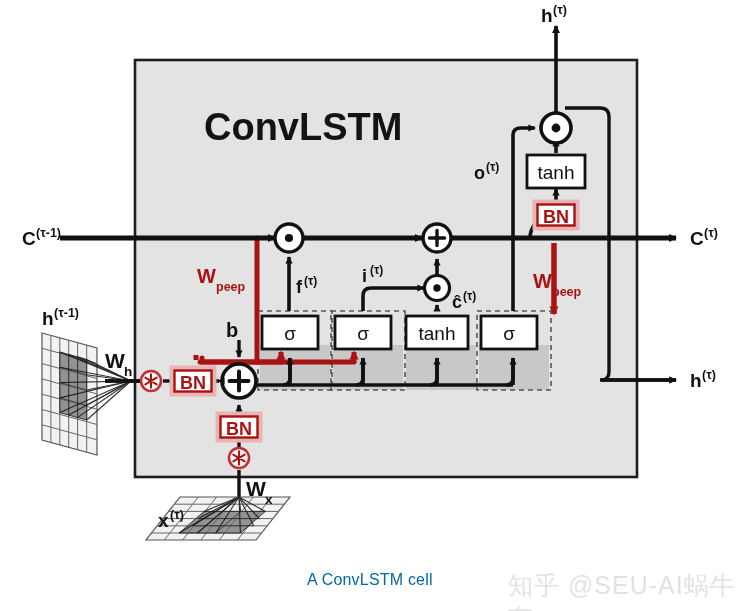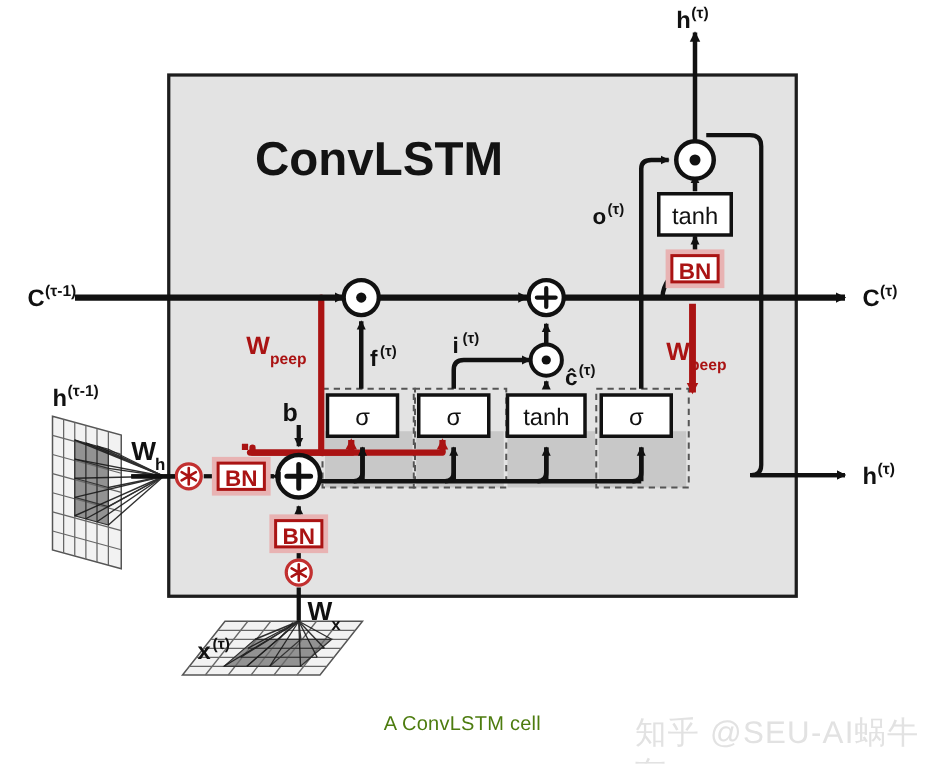--- a/index.html
+++ b/index.html
@@ -1,20 +1,20 @@
 <!DOCTYPE html>
 <html><head>
 <meta charset="utf-8">
 <style>
   html,body{margin:0;padding:0;background:#ffffff;}
   body{width:746px;height:611px;font-family:"Liberation Sans",sans-serif;overflow:hidden;}
   #stage{position:relative;width:746px;height:611px;}
   svg{display:block;}
   .cap{position:absolute;font-family:"Liberation Sans",sans-serif;}
-  #caption{left:307px;top:571px;font-size:16px;color:#4d7c0f;letter-spacing:.2px;}
+  #caption{left:307px;top:571px;font-size:16px;color:#0369a1;letter-spacing:.2px;}
   #watermark{left:508px;top:569px;font-size:25px;color:#e2e2e2;letter-spacing:1px;}
 </style>
 </head>
 <body>
 
 <div id="stage">
 
 <svg width="746" height="611" viewBox="0 0 746 611" xmlns="http://www.w3.org/2000/svg">
 
   <defs>

